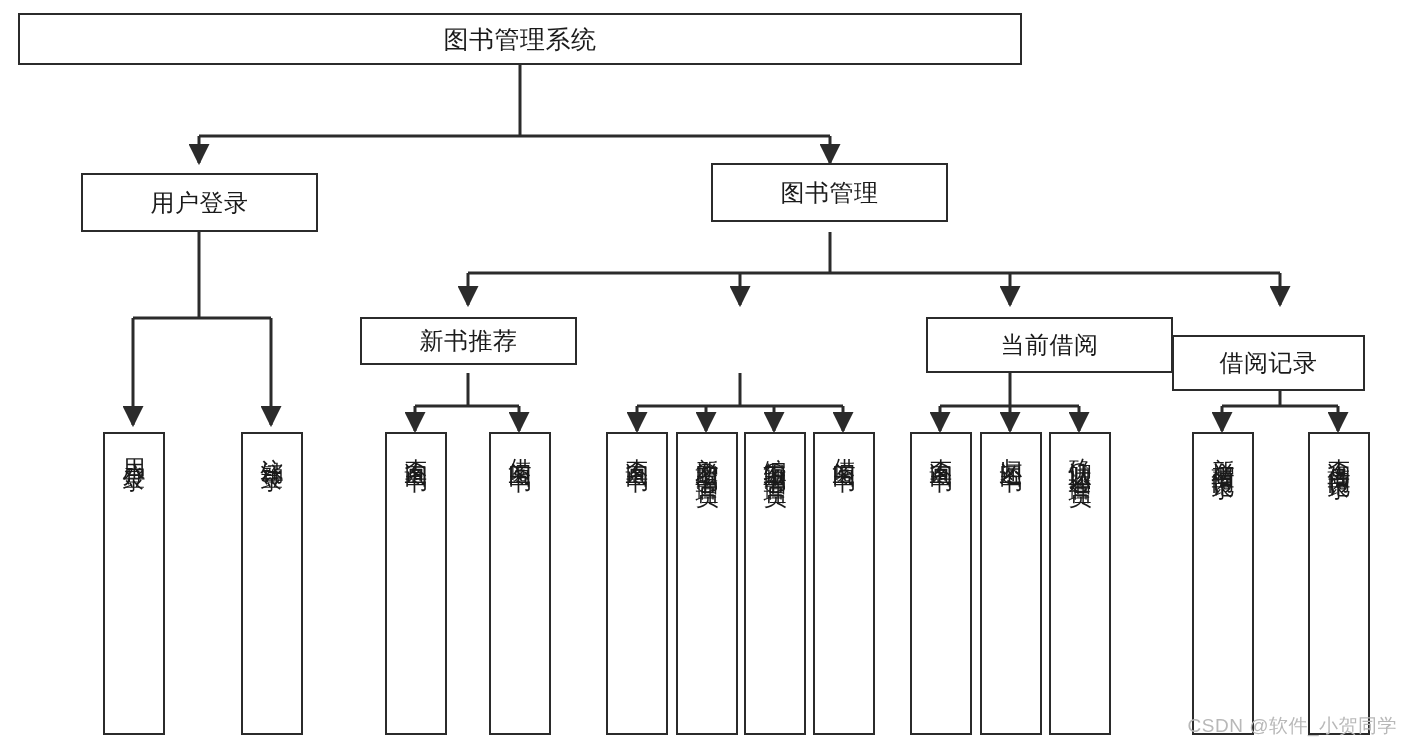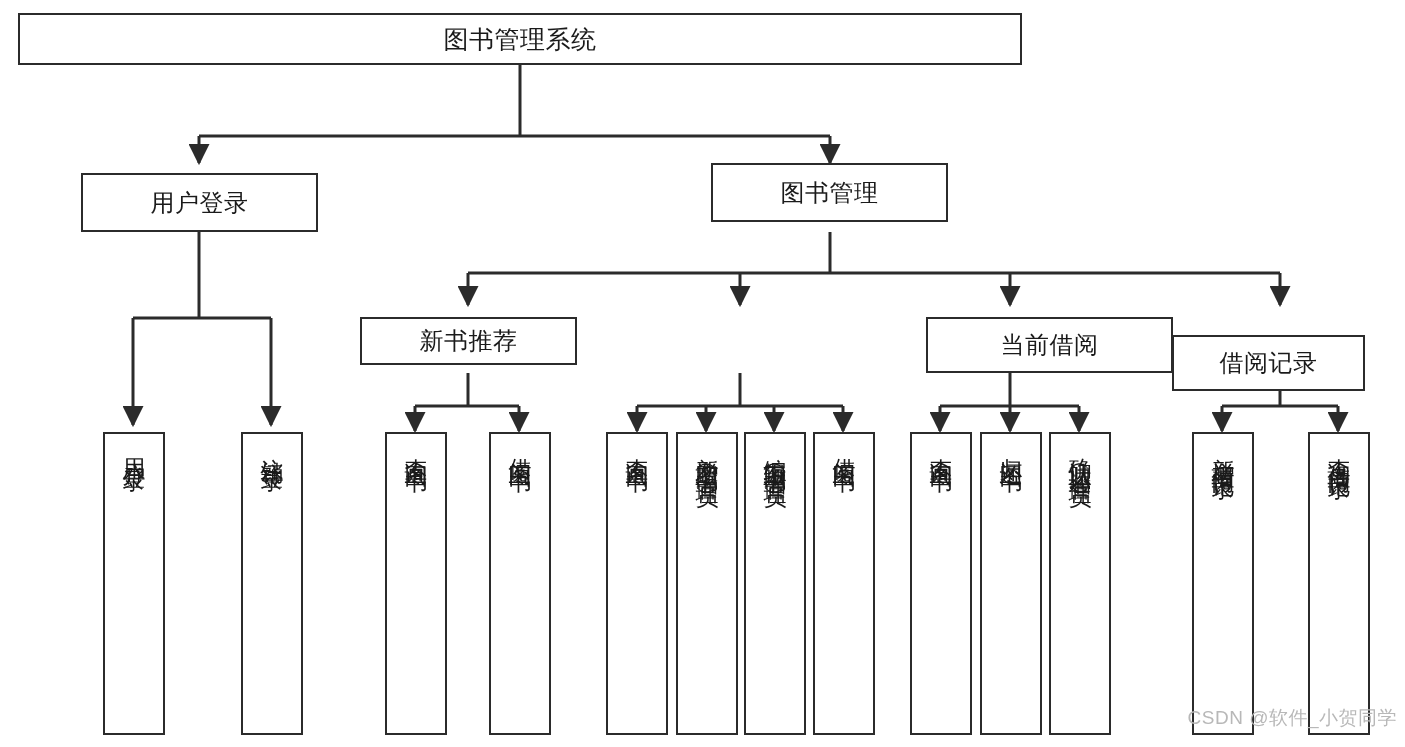--- a/index.html
+++ b/index.html
@@ -58,21 +58,21 @@
     line-height: 1;
     white-space: nowrap;
   }
   .node.title .label { font-size: 25px; }
   .node.lvl2 .label { font-size: 24px; }
   .node.lvl3 .label { font-size: 24px; }
 
   #watermark {
     position: absolute;
     right: 8px;
-    bottom: 16px;
+    bottom: 8px;
     font-size: 19px;
     color: #b8b8b8;
     letter-spacing: 0.5px;
     z-index: 6;
     user-select: none;
     white-space: nowrap;
   }
 </style>
 </head>
 <body>

